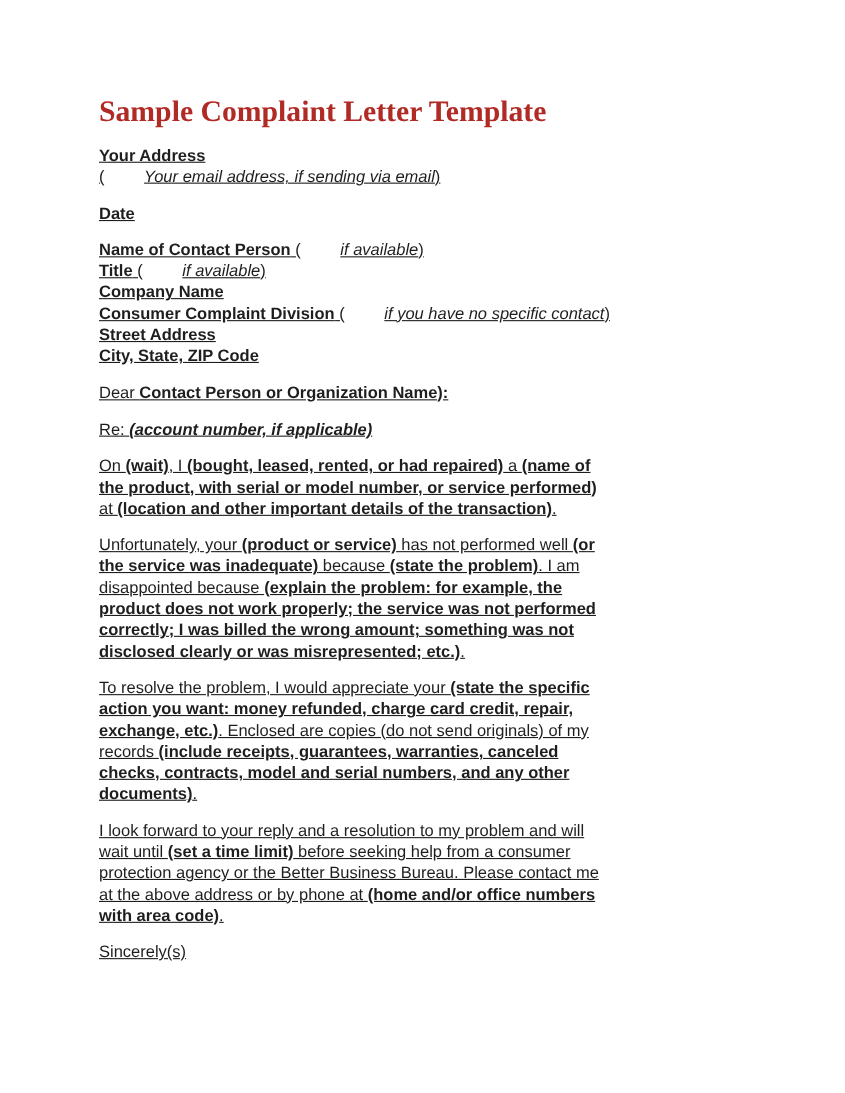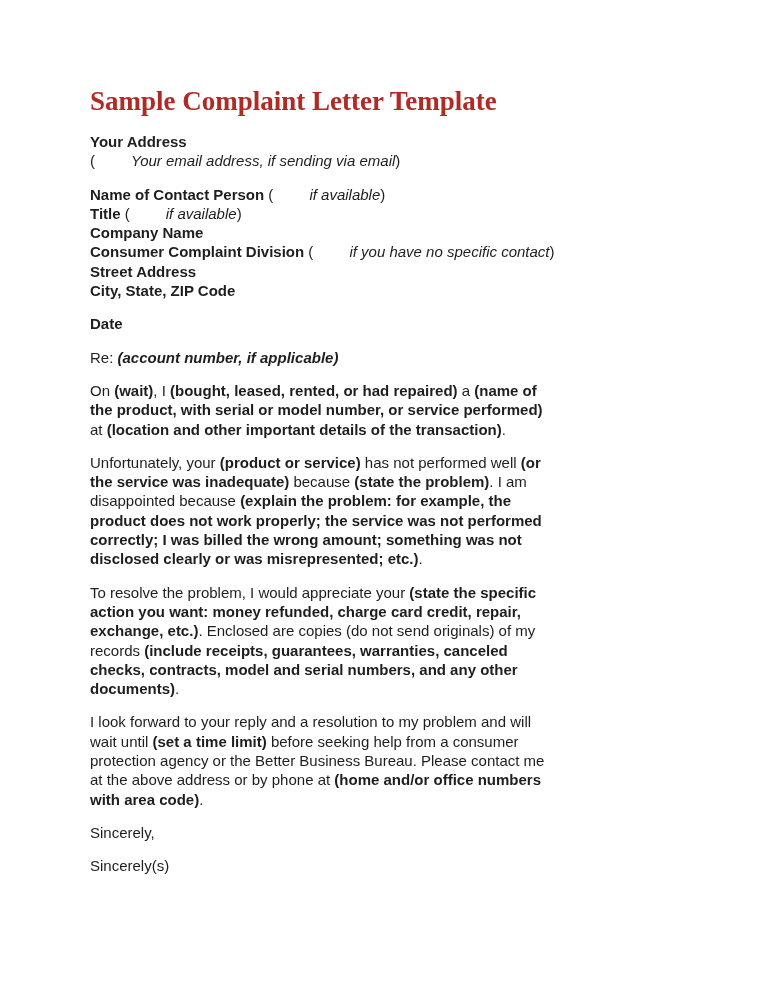--- a/index.html
+++ b/index.html
@@ -25,61 +25,62 @@
     font-weight: bold;
     font-size: 27px;
     line-height: 31px;
     margin: 0 0 15px 0;
   }
   .block {
     margin: 0 0 14px 0;
   }
   .line {
     min-height: 19.3px;
+    text-decoration: underline;
   }
   .b  { font-weight: bold; }
   .i  { font-style: italic; margin-left: 36px; }
   .bi { font-weight: bold; font-style: italic; margin-top: 12px; }
 </style>
 </head>
 <body>
 
 <div class="page">
   <h1 class="title" style="color: rgb(177, 43, 38);">Sample Complaint Letter Template</h1>
   <div id="letter-body">
       <div class="block">
         <div class="line"><span class="b">Your Address</span></div>
         <div class="line"><span>(</span><span class="i">Your email address, if sending via email</span><span>)</span></div>
       </div>
       <div class="block">
+        <div class="line"><span class="b">Date</span></div>
+      </div>
+      <div class="block">
         <div class="line"><span class="b">Name of Contact Person</span><span> (</span><span class="i">if available</span><span>)</span></div>
         <div class="line"><span class="b">Title</span><span> (</span><span class="i">if available</span><span>)</span></div>
         <div class="line"><span class="b">Company Name</span></div>
         <div class="line"><span class="b">Consumer Complaint Division</span><span> (</span><span class="i">if you have no specific contact</span><span>)</span></div>
         <div class="line"><span class="b">Street Address</span></div>
         <div class="line"><span class="b">City, State, ZIP Code</span></div>
       </div>
       <div class="block">
-        <div class="line"><span class="b">Date</span></div>
+        <div class="line"><span>Dear </span><span class="b">Contact Person or Organization Name):</span></div>
       </div>
       <div class="block">
         <div class="line"><span>Re: </span><span class="bi">(account number, if applicable)</span></div>
       </div>
       <div class="block">
         <div class="line"><span>On </span><span class="b">(wait)</span><span>, I </span><span class="b">(bought, leased, rented, or had repaired)</span><span> a </span><span class="b">(name of the product, with serial or model number, or service performed)</span><span> at </span><span class="b">(location and other important details of the transaction)</span><span>.</span></div>
       </div>
       <div class="block">
         <div class="line"><span>Unfortunately, your </span><span class="b">(product or service)</span><span> has not performed well </span><span class="b">(or the service was inadequate)</span><span> because </span><span class="b">(state the problem)</span><span>. I am disappointed because </span><span class="b">(explain the problem: for example, the product does not work properly; the service was not performed correctly; I was billed the wrong amount; something was not disclosed clearly or was misrepresented; etc.)</span><span>.</span></div>
       </div>
       <div class="block">
         <div class="line"><span>To resolve the problem, I would appreciate your </span><span class="b">(state the specific action you want: money refunded, charge card credit, repair, exchange, etc.)</span><span>. Enclosed are copies (do not send originals) of my records </span><span class="b">(include receipts, guarantees, warranties, canceled checks, contracts, model and serial numbers, and any other documents)</span><span>.</span></div>
       </div>
       <div class="block">
         <div class="line"><span>I look forward to your reply and a resolution to my problem and will wait until </span><span class="b">(set a time limit)</span><span> before seeking help from a consumer protection agency or the Better Business Bureau. Please contact me at the above address or by phone at </span><span class="b">(home and/or office numbers with area code)</span><span>.</span></div>
       </div>
       <div class="block">
-        <div class="line"><span>Sincerely,</span></div>
-      </div>
-      <div class="block">
         <div class="line"><span>Sincerely(s)</span></div>
       </div>
     </div>
 </div>
 
 </body></html>

